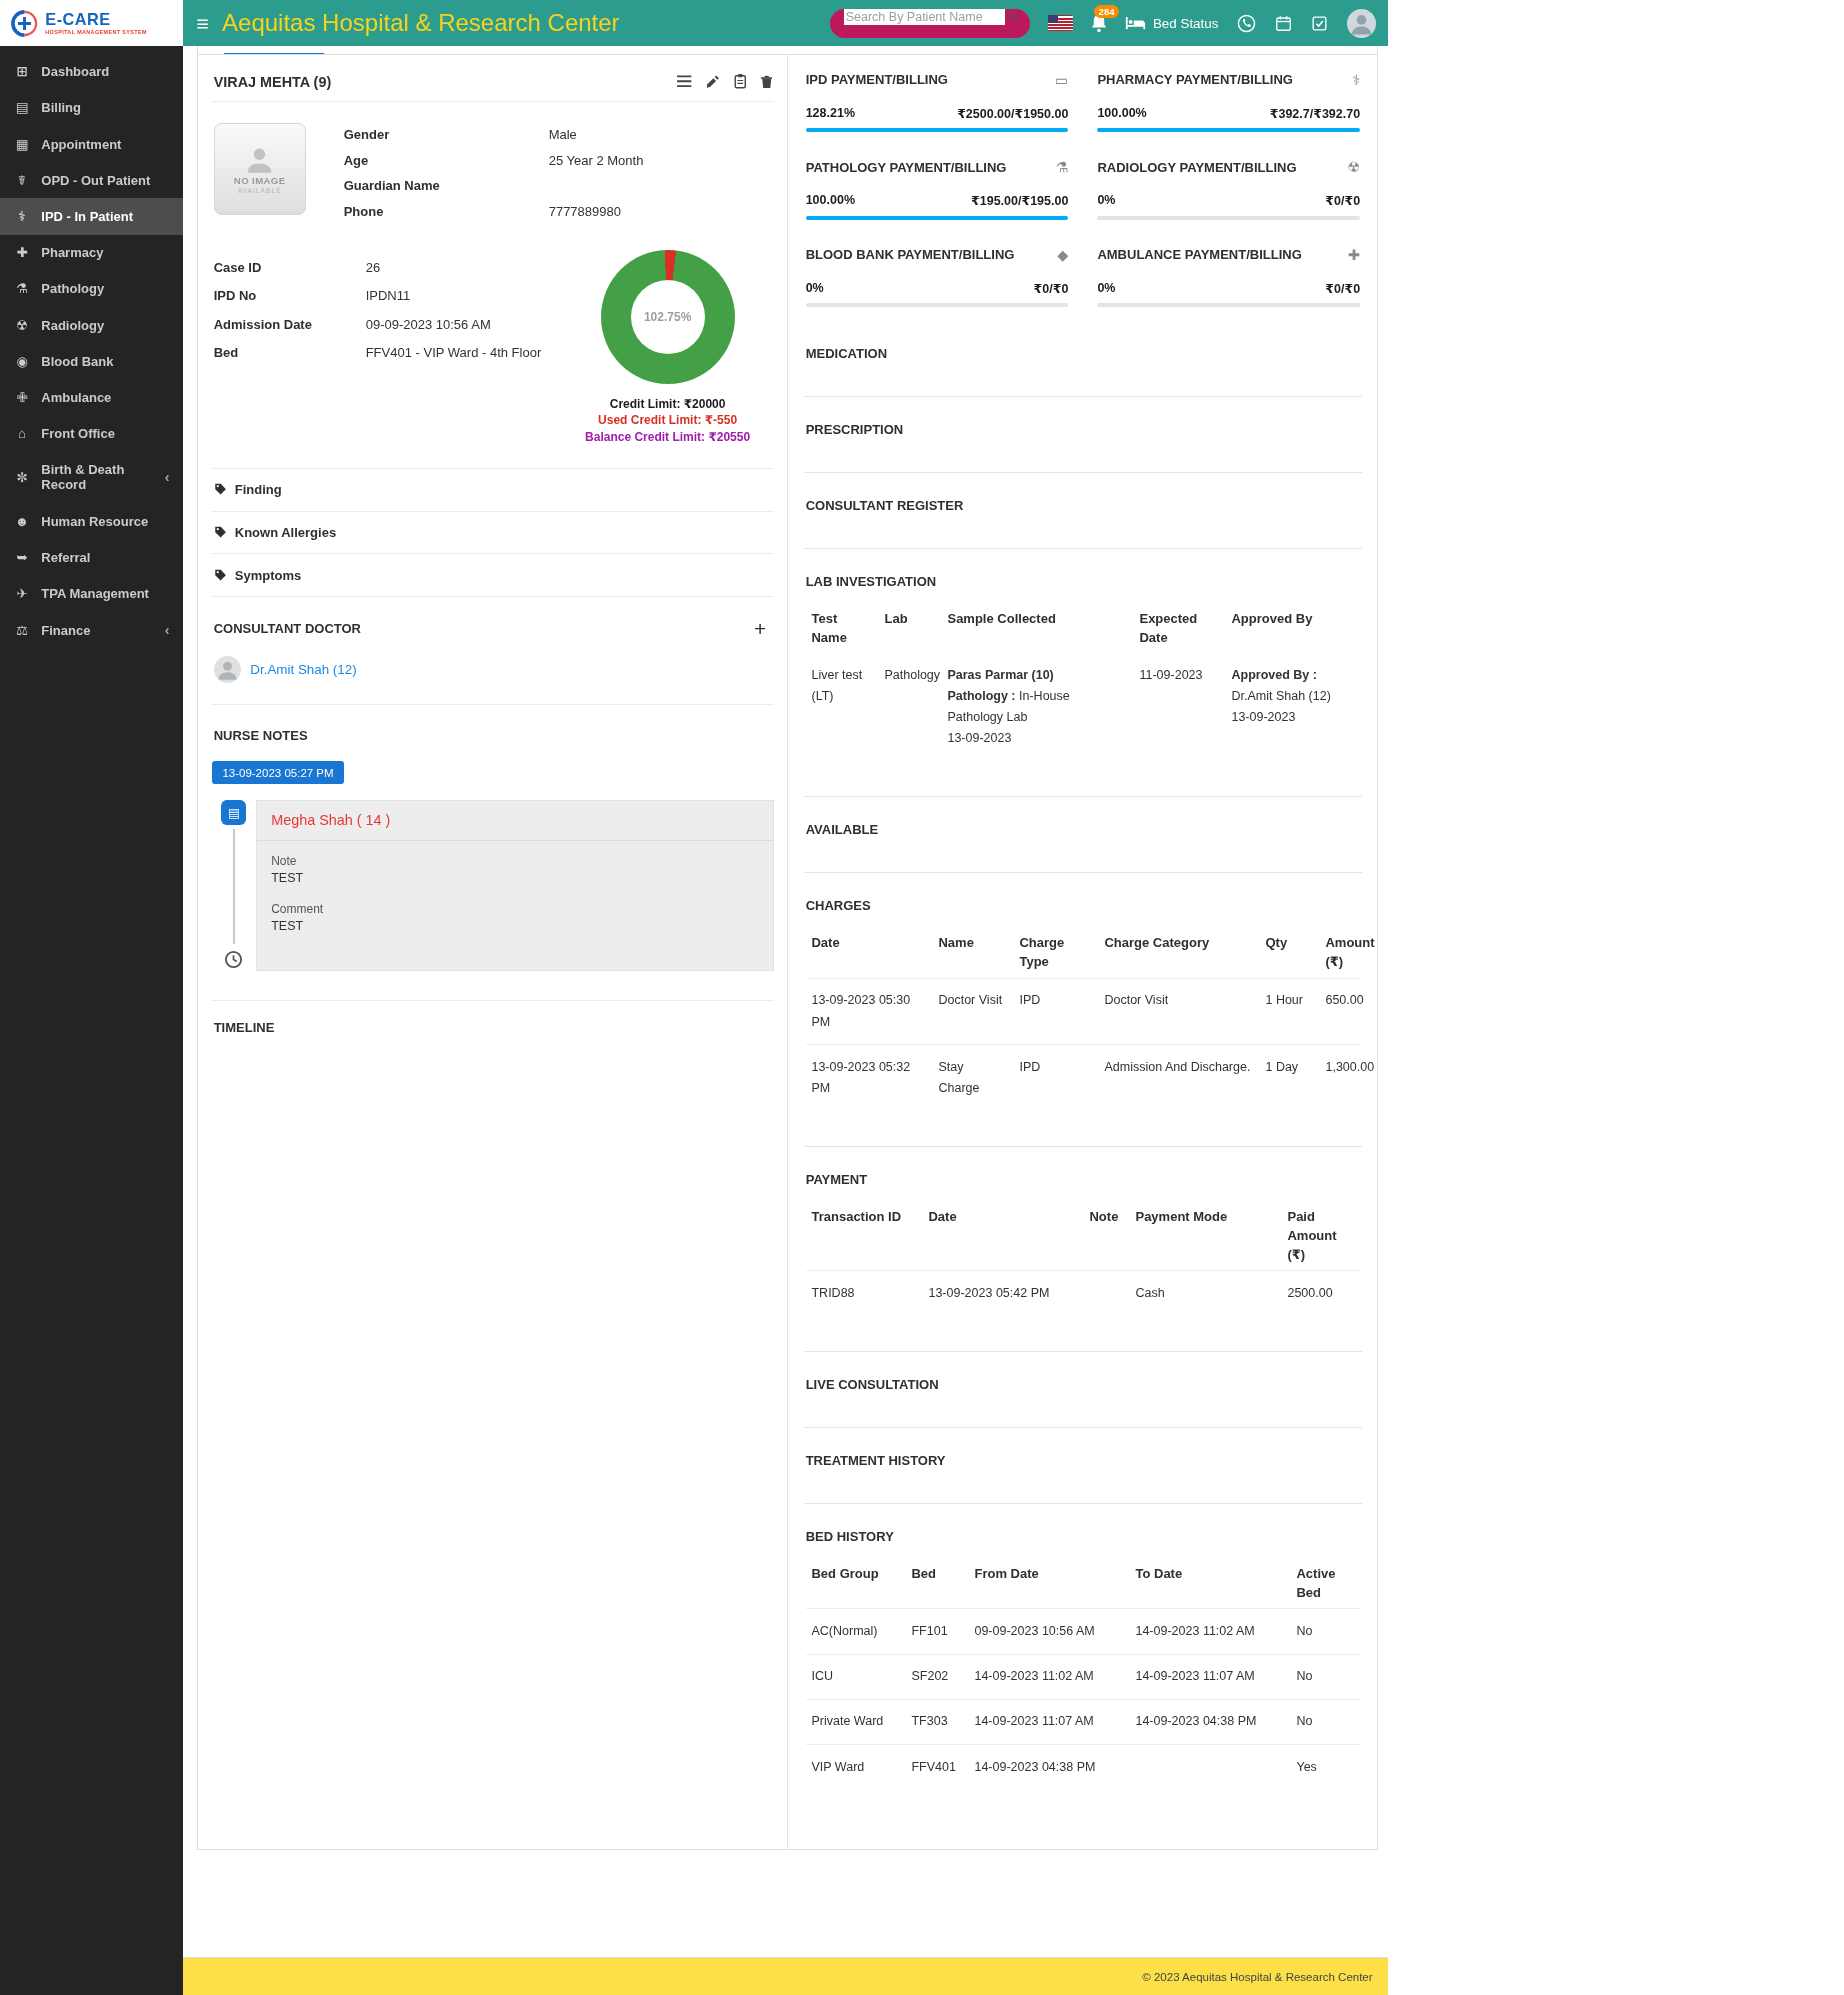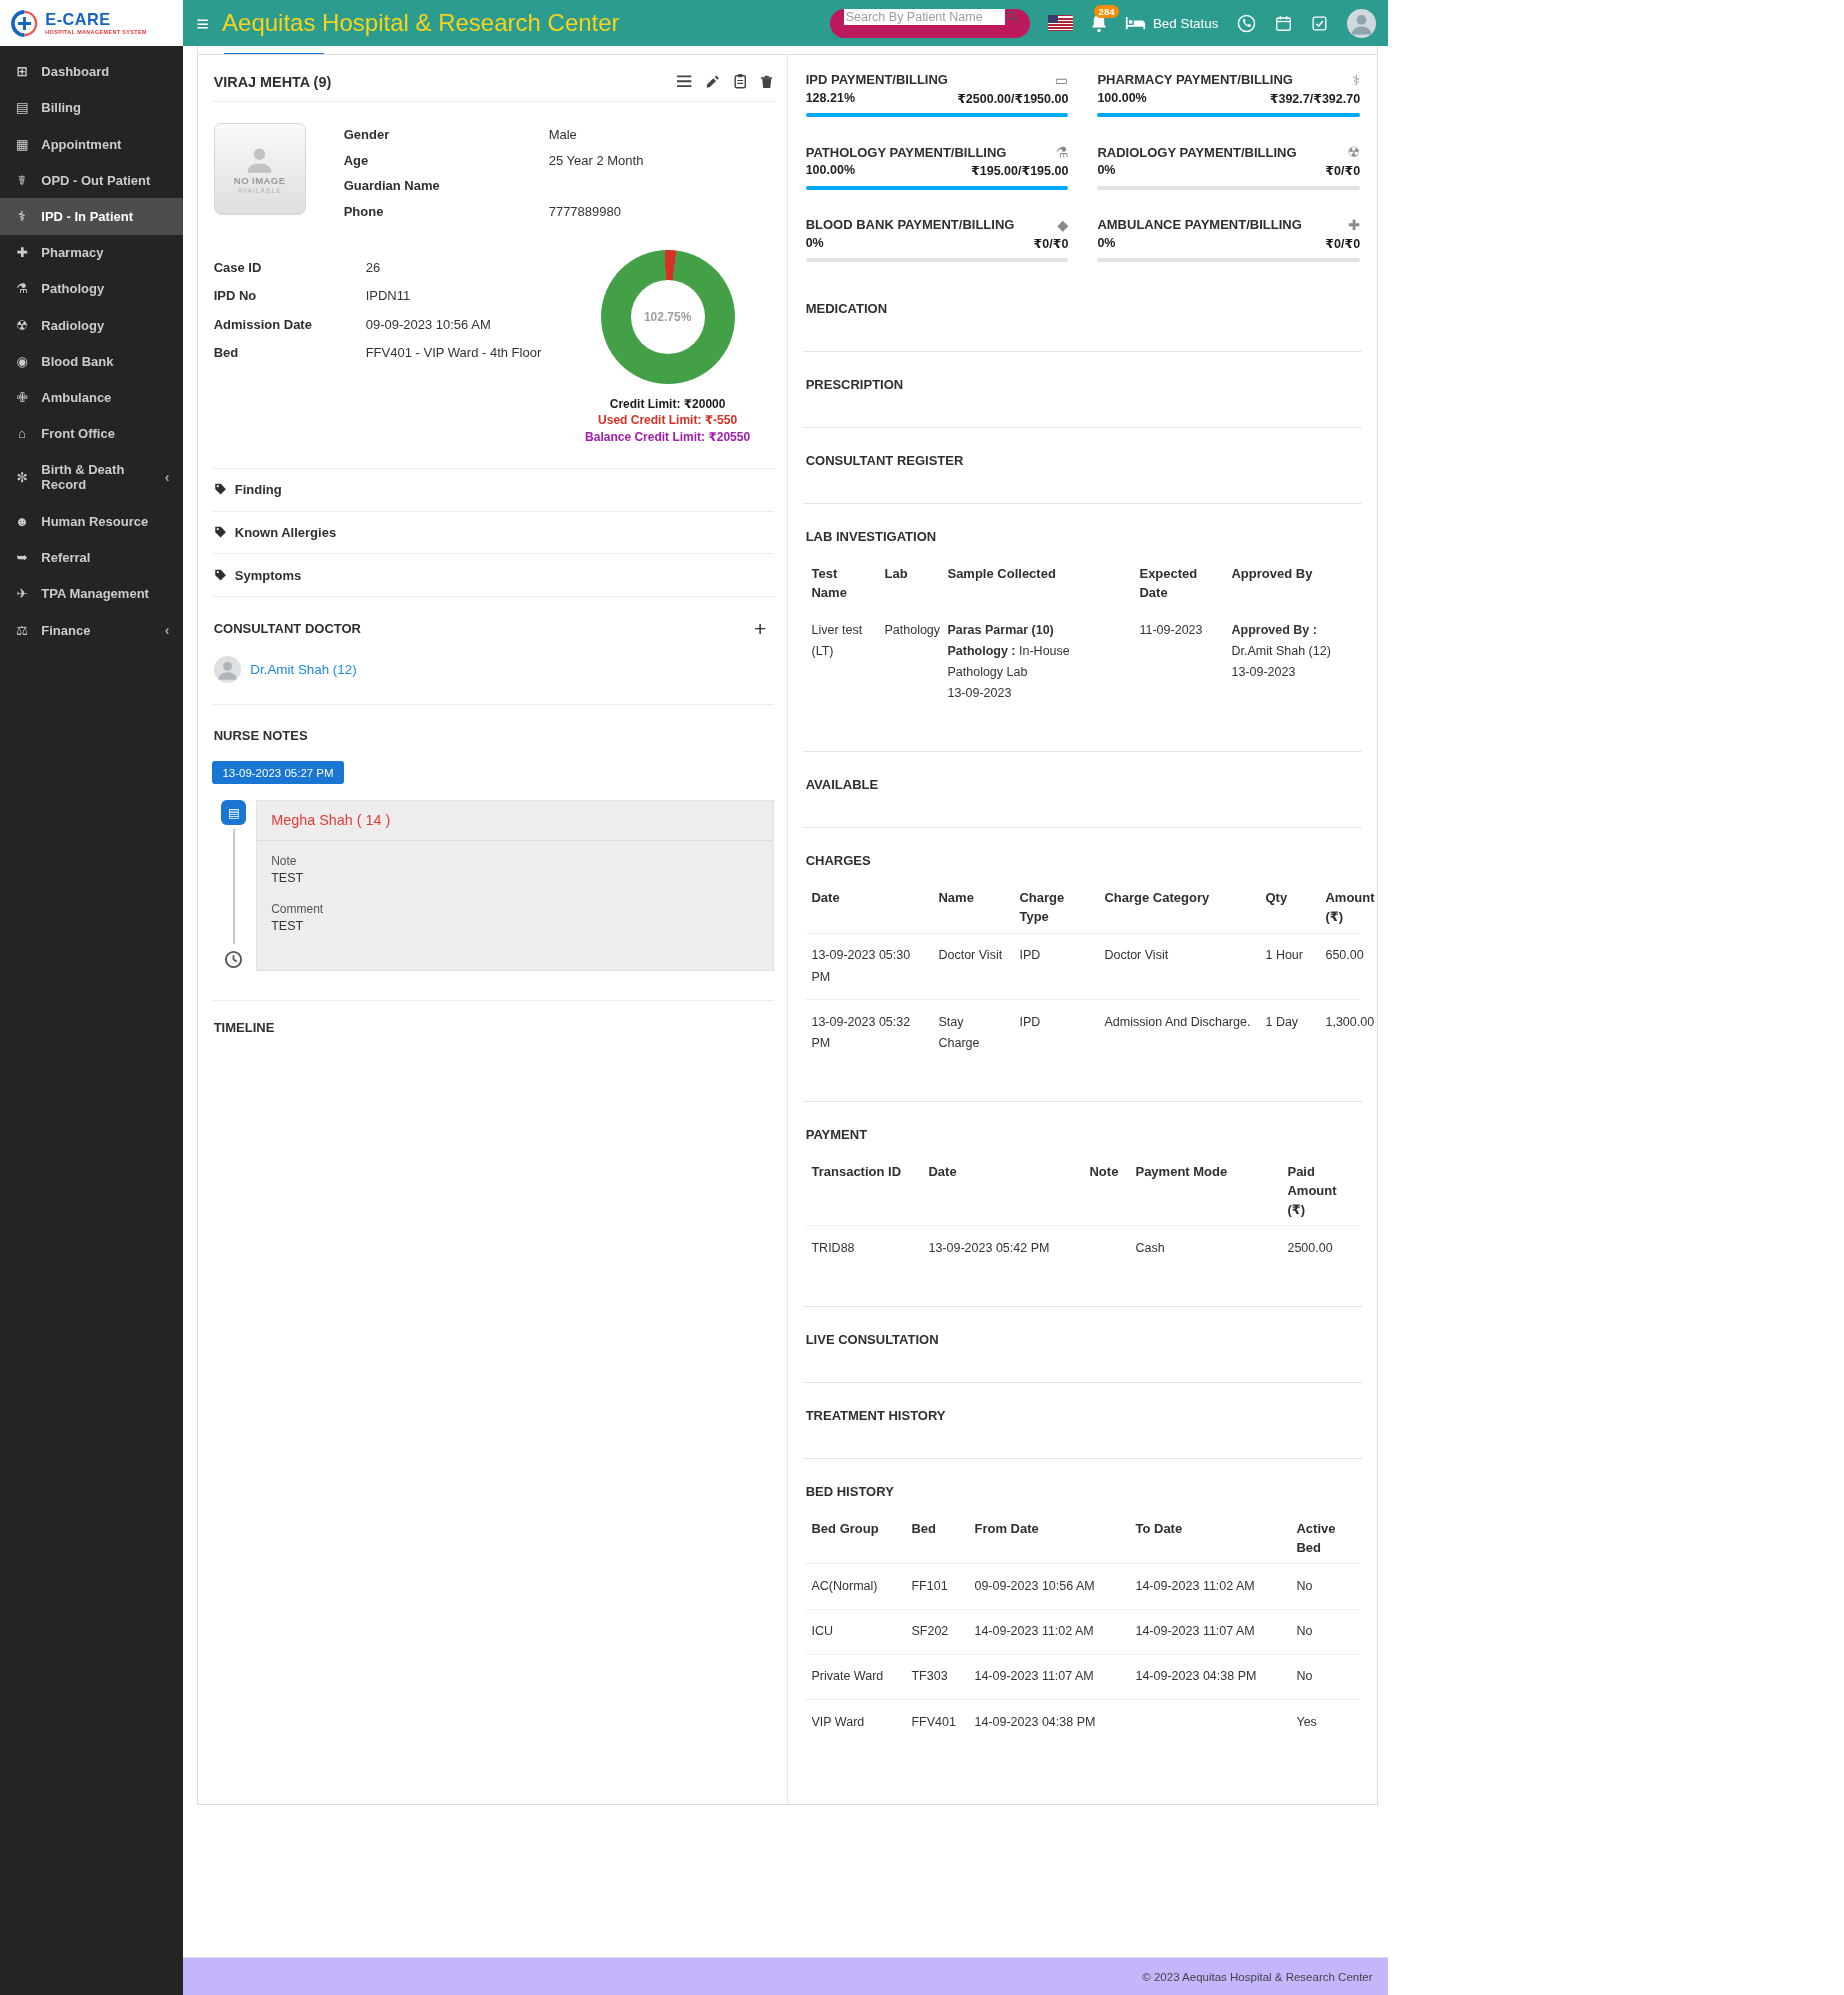--- a/index.html
+++ b/index.html
@@ -97,41 +97,41 @@
   .nn-label{font-size:12px;color:#555}
   .nn-value{font-size:12.5px;color:#333;margin-top:2.9px}
   .nn-gap{margin-top:17.3px}
   .tl-head{margin-top:29px;border-top:1px solid #ececec;padding:19px 1.9px 3.8px;font-size:13px;font-weight:700;color:#2f2f2f}
 
   
   .cards{display:grid;grid-template-columns:1fr 1fr;column-gap:29px;row-gap:27px;padding:3.8px 1.9px 13.4px}
   .c-head{display:flex;justify-content:space-between;align-items:center}
   .c-title{font-size:13px;font-weight:700;color:#2f2f2f}
   .c-icon{color:#8a8a8a;font-size:14.4px}
-  .c-vals{display:flex;justify-content:space-between;font-size:12.5px;font-weight:700;color:#1d1d1d;margin-top:3px}
+  .c-vals{display:flex;justify-content:space-between;font-size:12.5px;font-weight:700;color:#1d1d1d;margin-top:18px}
   .bar{height:3.8px;background:#e3e3e3;margin-top:7.7px;border-radius:1.9px;overflow:hidden}
   .bar i{display:block;height:100%;width:0;background:#03a9f4}
   .bar i.full{width:100%}
 
   .rsec{padding:25px 1.9px 35px;border-bottom:1px solid #e4e4e4}
   .rsec.last{border-bottom:0}
   .rsec h3{font-size:13px;font-weight:700;color:#2f2f2f}
   .tbl{width:100%;border-collapse:collapse;margin-top:15.4px;font-size:12.5px;color:#333;table-layout:fixed}
   .tbl th{text-align:left;font-weight:700;font-size:13px;color:#2f2f2f;padding:5.8px 5.8px;vertical-align:top;line-height:1.45}
   .tbl td{padding:11.5px 5.8px;vertical-align:top;border-top:1px solid #ededed;line-height:1.7}
   .lab-tbl td{border-top:0}
   .num{text-align:left}
   .bold{font-weight:700}
   .lab-tbl th:nth-child(1){width:73px}.lab-tbl th:nth-child(2){width:63px}.lab-tbl th:nth-child(3){width:192px}.lab-tbl th:nth-child(4){width:92px}
   .charges-tbl th:nth-child(1){width:127px}.charges-tbl th:nth-child(2){width:81px}.charges-tbl th:nth-child(3){width:85px}.charges-tbl th:nth-child(4){width:161px}.charges-tbl th:nth-child(5){width:60px}
   .payment-tbl th:nth-child(1){width:117px}.payment-tbl th:nth-child(2){width:161px}.payment-tbl th:nth-child(3){width:46px}.payment-tbl th:nth-child(4){width:152px}
   .bed-tbl th:nth-child(1){width:100px}.bed-tbl th:nth-child(2){width:63px}.bed-tbl th:nth-child(3){width:161px}.bed-tbl th:nth-child(4){width:161px}
 
   
-  .footer{position:absolute;left:183px;right:0;bottom:0;background:#c4b5fd;border-top:1px solid #ddd;padding:12.5px 15.4px;font-size:11.5px;color:#444;text-align:right}
+  .footer{position:absolute;left:183px;right:0;bottom:0;background:#fde047;border-top:1px solid #ddd;padding:12.5px 15.4px;font-size:11.5px;color:#444;text-align:right}
 </style>
 </head>
 <body>
 
 <div class="app">
 
   <aside class="sidebar">
     <div class="logo">
       <svg width="29" height="29" viewBox="0 0 40 40">
         <path d="M20 4c-9 0-16 7-16 16s7 16 16 16" fill="none" stroke="#1565c0" stroke-width="5"></path>

